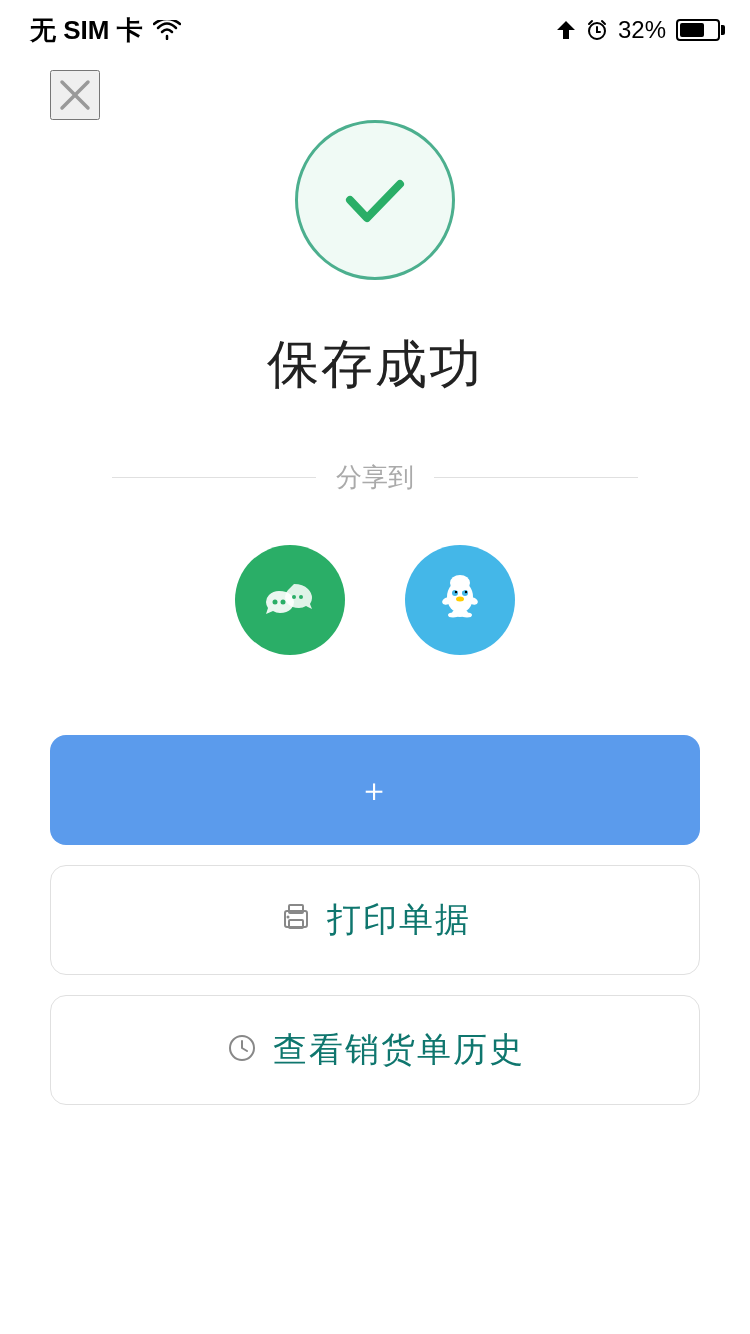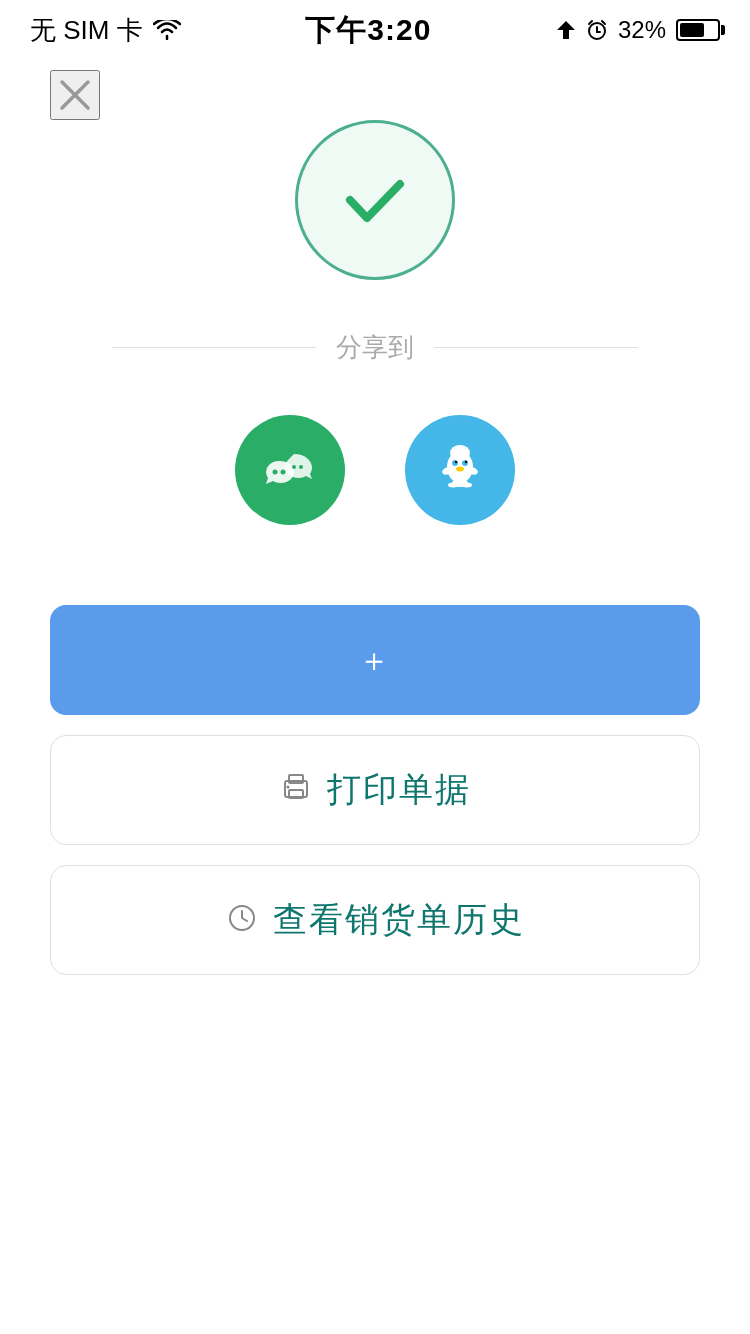--- a/index.html
+++ b/index.html
@@ -24,21 +24,21 @@
       padding: 0 30px;
       background: #fff;
     }
 
     .status-left {
       display: flex;
       align-items: center;
       gap: 10px;
       font-size: 26px;
       color: #000;
-      font-weight: 400;
+      font-weight: 700;
     }
 
     .wifi-icon {
       display: inline-block;
       width: 28px;
       height: 20px;
     }
 
     .status-center {
       font-size: 30px;
@@ -240,21 +240,20 @@
   <div class="status-left">
     <span>无 SIM 卡</span>
     <svg class="wifi-icon" viewBox="0 0 28 20" fill="none">
       <path d="M14 16 Q14 16 14 17 Q14 19 14 19 Q14 19 14 19" stroke="#000" stroke-width="2.5" stroke-linecap="round"></path>
       <path d="M9 12 Q11.5 9.5 14 9.5 Q16.5 9.5 19 12" stroke="#000" stroke-width="2.5" stroke-linecap="round" fill="none"></path>
       <path d="M5 8 Q9.5 3.5 14 3.5 Q18.5 3.5 23 8" stroke="#000" stroke-width="2.5" stroke-linecap="round" fill="none"></path>
       <path d="M1 4 Q7 -1 14 -1 Q21 -1 27 4" stroke="#000" stroke-width="2.5" stroke-linecap="round" fill="none"></path>
     </svg>
   </div>
 
-  <div class="status-center">下午3:20</div>
 
   <div class="status-right">
     <svg width="20" height="20" viewBox="0 0 20 20" fill="none">
       <path d="M10 1 L19 10 L13 10 L13 19 L7 19 L7 10 L1 10 Z" fill="#000"></path>
     </svg>
     <svg width="22" height="22" viewBox="0 0 22 22" fill="none">
       <circle cx="11" cy="12" r="8" stroke="#000" stroke-width="2" fill="none"></circle>
       <path d="M11 8 L11 13 L14 13" stroke="#000" stroke-width="2" stroke-linecap="round"></path>
       <path d="M3 5 L6 2" stroke="#000" stroke-width="2" stroke-linecap="round"></path>
       <path d="M19 5 L16 2" stroke="#000" stroke-width="2" stroke-linecap="round"></path>
@@ -274,20 +273,21 @@
 </button>
 
 <div class="main-content">
 
   <div class="success-circle">
     <svg class="checkmark" viewBox="0 0 80 80" fill="none">
       <path d="M15 40 L32 58 L65 24" stroke="#2aae67" stroke-width="8" stroke-linecap="round" stroke-linejoin="round"></path>
     </svg>
   </div>
 
+  <div class="success-title">保存成功</div>
 
   <div class="share-divider">
     <div class="divider-line"></div>
     <span class="divider-text">分享到</span>
     <div class="divider-line"></div>
   </div>
 
   <div class="share-row">
 
     <button class="share-icon-btn wechat-btn">

